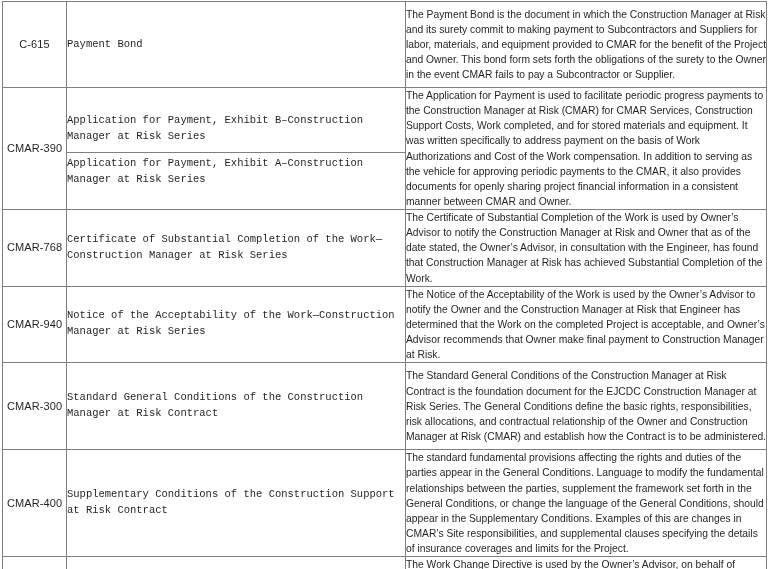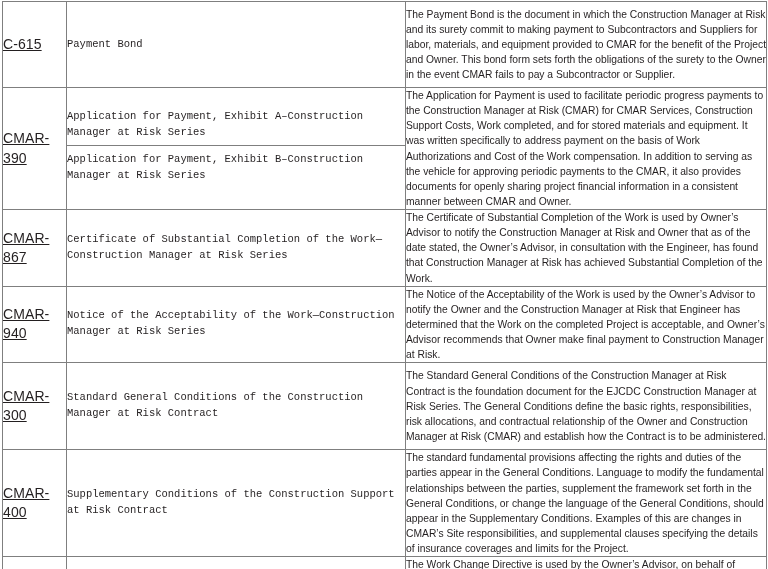--- a/index.html
+++ b/index.html
@@ -26,25 +26,25 @@
     border: 1px solid #7f7f7f;
     vertical-align: middle;
     padding: 0;
   }
 
   .col-number { width: 64px; }
   .col-title  { width: 339px; }
   .col-desc   { width: 361px; }
 
   .cell-number {
-    font-size: 14px;
+    text-align: center;
+    font-size: 11px;
     line-height: 1.38;
     padding: 3px 2px;
     letter-spacing: 0.1px;
-    text-decoration: underline;
   }
 
   .cell-title {
     font-size: 10.5px;
     line-height: 1.52;
     padding: 5px 7px 5px 6px;
     text-align: left;
     font-family: Liberation Mono, monospace;
   }
 
@@ -96,41 +96,41 @@
       </td>
     </tr>
 
     <tr style="height:107px">
       <td class="cell-number">
         <span>CMAR-390</span>
       </td>
       <td class="nested-wrap">
         <table class="subtable">
           <tbody>
+            <tr style="height:46px">
+              <td class="cell-title">
+                <span>Application for Payment, Exhibit B–Construction Manager at Risk Series</span>
+              </td>
+            </tr>
             <tr style="height:39px">
               <td class="cell-title">
                 <span>Application for Payment, Exhibit A–Construction Manager at Risk Series</span>
-              </td>
-            </tr>
-            <tr style="height:46px">
-              <td class="cell-title">
-                <span>Application for Payment, Exhibit B–Construction Manager at Risk Series</span>
               </td>
             </tr>
           </tbody>
         </table>
       </td>
       <td class="cell-desc">
         <span>The Application for Payment is used to facilitate periodic progress payments to the Construction Manager at Risk (CMAR) for CMAR Services, Construction Support Costs, Work completed, and for stored materials and equipment. It was written specifically to address payment on the basis of Work Authorizations and Cost of the Work compensation. In addition to serving as the vehicle for approving periodic payments to the CMAR, it also provides documents for openly sharing project financial information in a consistent manner between CMAR and Owner.</span>
       </td>
     </tr>
 
     <tr style="height:72px">
       <td class="cell-number">
-        <span>CMAR-867</span>
+        <span>CMAR-768</span>
       </td>
       <td class="cell-title">
         <span>Certificate of Substantial Completion of the Work—Construction Manager at Risk Series</span>
       </td>
       <td class="cell-desc">
         <span>The Certificate of Substantial Completion of the Work is used by Owner’s Advisor to notify the Construction Manager at Risk and Owner that as of the date stated, the Owner’s Advisor, in consultation with the Engineer, has found that Construction Manager at Risk has achieved Substantial Completion of the Work.</span>
       </td>
     </tr>
 
     <tr style="height:66px">

